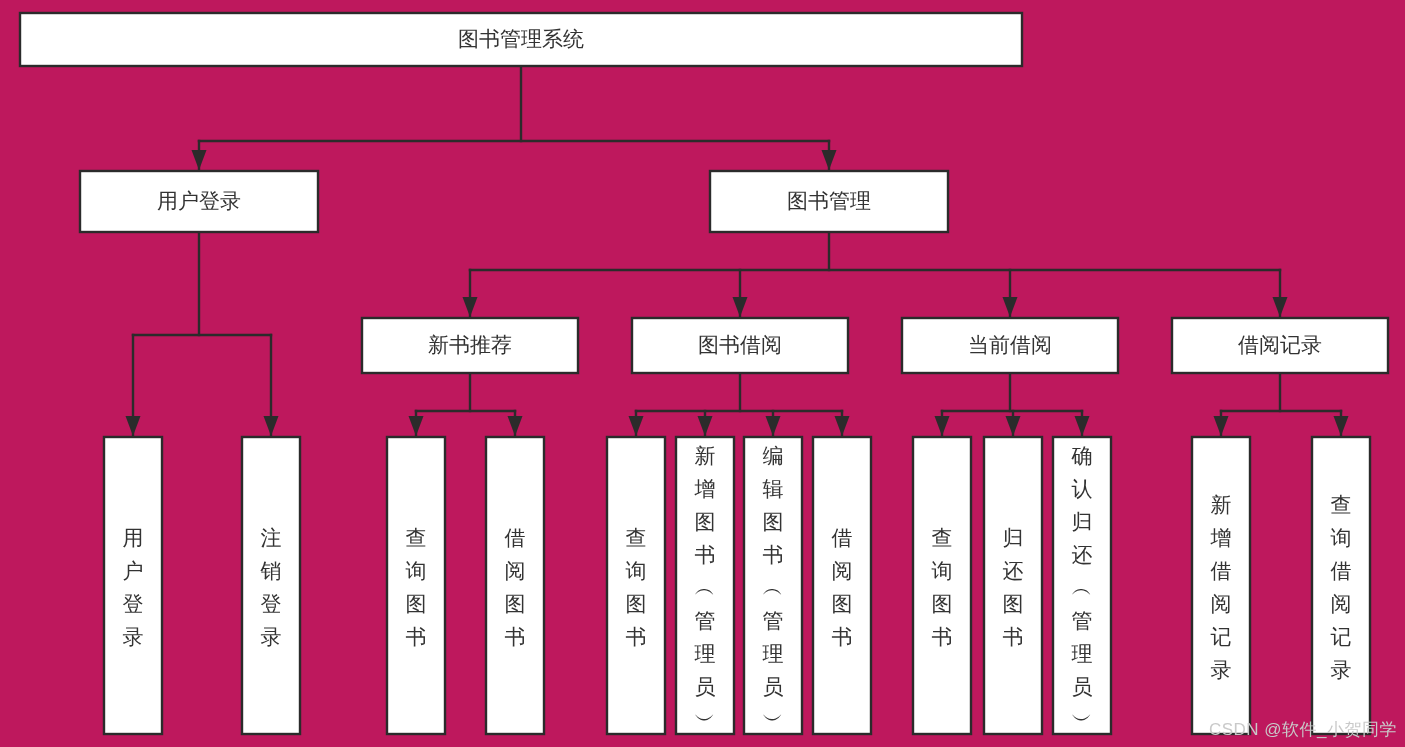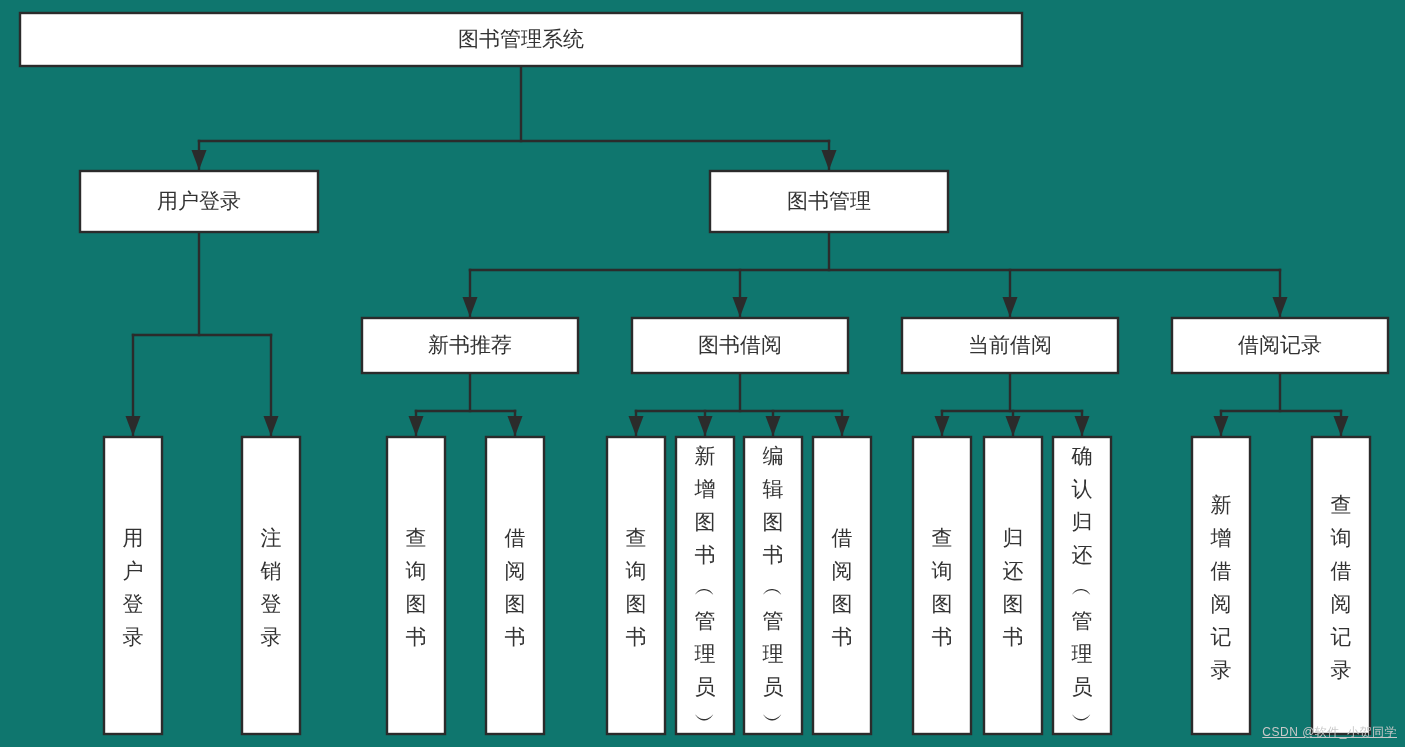--- a/index.html
+++ b/index.html
@@ -10,21 +10,21 @@
   body {
     width: 1405px;
     height: 747px;
     font-family: "Liberation Sans", "DejaVu Sans", sans-serif;
     overflow: hidden;
   }
   #diagram-root {
     position: relative;
     width: 1405px;
     height: 747px;
-    background: #0f766e;
+    background: #be185d;
   }
   svg#flow {
     position: absolute;
     left: 0;
     top: 0;
     width: 1405px;
     height: 747px;
     display: block;
   }
   .node-rect {
@@ -53,26 +53,25 @@
   }
   .edge-arrow {
     fill: #2b2b2b;
     stroke: none;
   }
   .watermark {
     position: absolute;
     right: 8px;
     bottom: 6px;
     font-family: "Liberation Sans", "DejaVu Sans", sans-serif;
-    font-size: 12px;
+    font-size: 17px;
     color: #c9c9c9;
     letter-spacing: 0.5px;
     white-space: nowrap;
     user-select: none;
-    text-decoration: underline;
   }
 </style>
 </head>
 <body>
 
 <div id="diagram-root">
   <svg id="flow" viewBox="0 0 1405 747">
     <g id="edges-layer">
         <line x1="521" y1="66" x2="521" y2="141" class="edge-line"></line>
         <line x1="199" y1="141" x2="829" y2="141" class="edge-line"></line>

